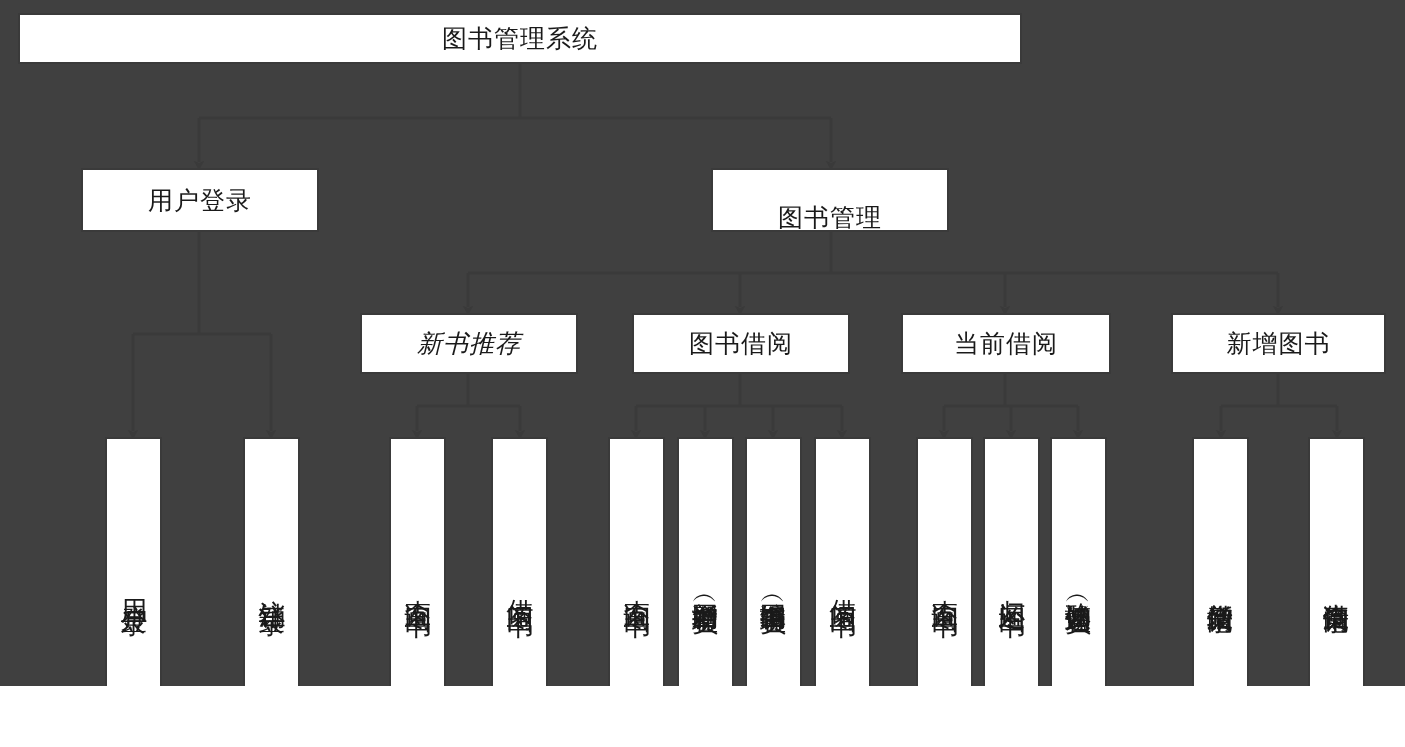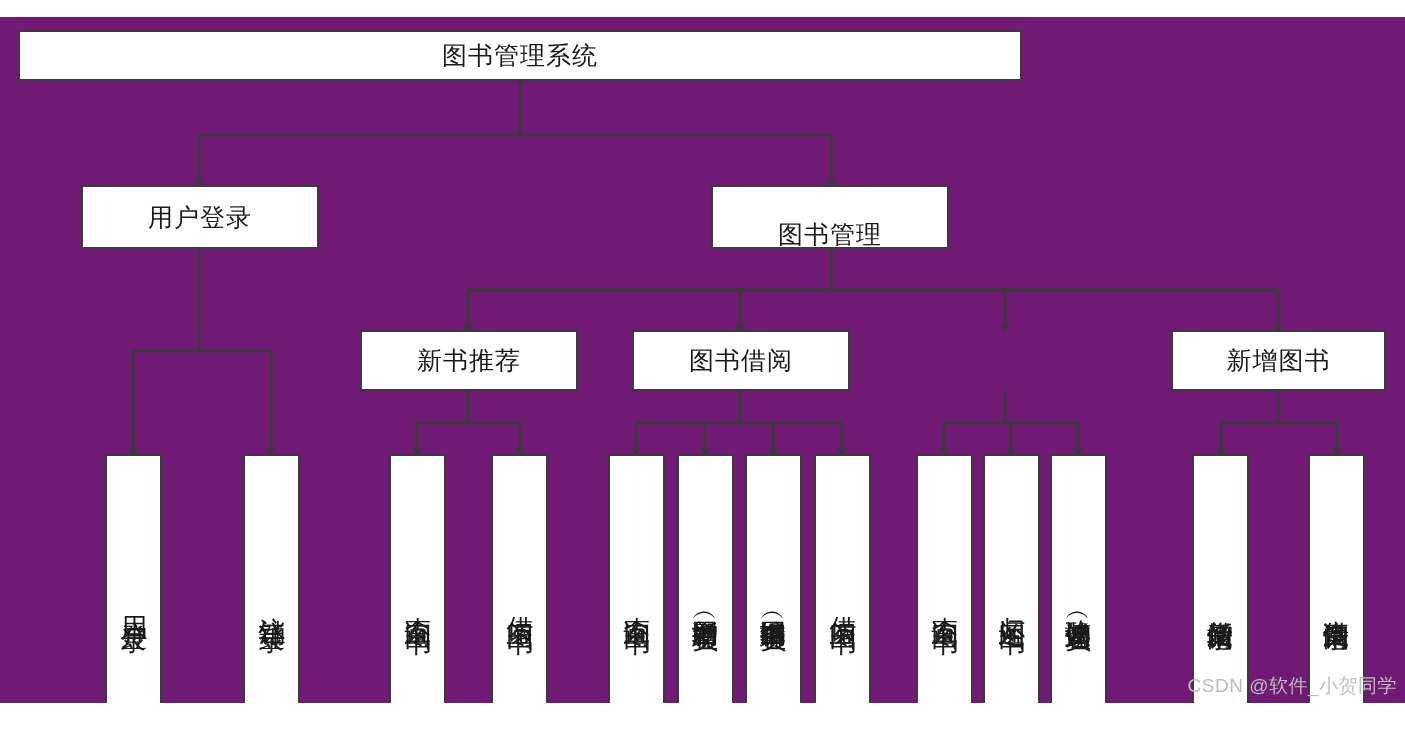--- a/index.html
+++ b/index.html
@@ -8,23 +8,22 @@
     padding: 0;
     background: #ffffff;
   }
   body {
     font-family: "Liberation Sans", "DejaVu Sans", sans-serif;
   }
   #canvas {
     position: relative;
     width: 1405px;
     height: 686px;
-    background: #701a75;
+    background: #404040;
     overflow: hidden;
-    margin-top: 17px;
   }
   svg.wires {
     position: absolute;
     left: 0;
     top: 0;
     width: 1405px;
     height: 747px;
     pointer-events: none;
   }
   .node {
@@ -138,28 +137,31 @@
   </div>
 
   <div class="node h" style="left:81px; top:168px; width:238px; height:64px;">
     <span class="label">用户登录</span>
   </div>
 
   <div class="node h" style="left:711px; top:168px; width:238px; height:64px;align-items:flex-end;">
     <span class="label">图书管理</span>
   </div>
 
-  <div class="node h" style="left:360px; top:313px; width:218px; height:61px;">
+  <div class="node h" style="left:360px; top:313px; width:218px; height:61px;font-style:italic;">
     <span class="label">新书推荐</span>
   </div>
 
   <div class="node h" style="left:632px; top:313px; width:218px; height:61px;align-items:center;">
     <span class="label">图书借阅</span>
   </div>
 
+  <div class="node h" style="left:901px; top:313px; width:210px; height:61px;">
+    <span class="label">当前借阅</span>
+  </div>
 
   <div class="node h" style="left:1171px; top:313px; width:215px; height:61px;">
     <span class="label">新增图书</span>
   </div>
 
   <div class="node v" style="left:105px; top:437px; width:57px; height:298px;">
     <span class="label">用户登录</span>
   </div>
 
   <div class="node v" style="left:243px; top:437px; width:57px; height:298px;">
@@ -203,15 +205,14 @@
   </div>
 
   <div class="node v tight" style="left:1192px; top:437px; width:57px; height:298px;">
     <span class="label">新增借阅记录</span>
   </div>
 
   <div class="node v tight" style="left:1308px; top:437px; width:57px; height:298px;">
     <span class="label">查询借阅记录</span>
   </div>
 
-  <div class="watermark">CSDN @软件_小贺同学</div>
 
 </div>
 
 </body></html>

